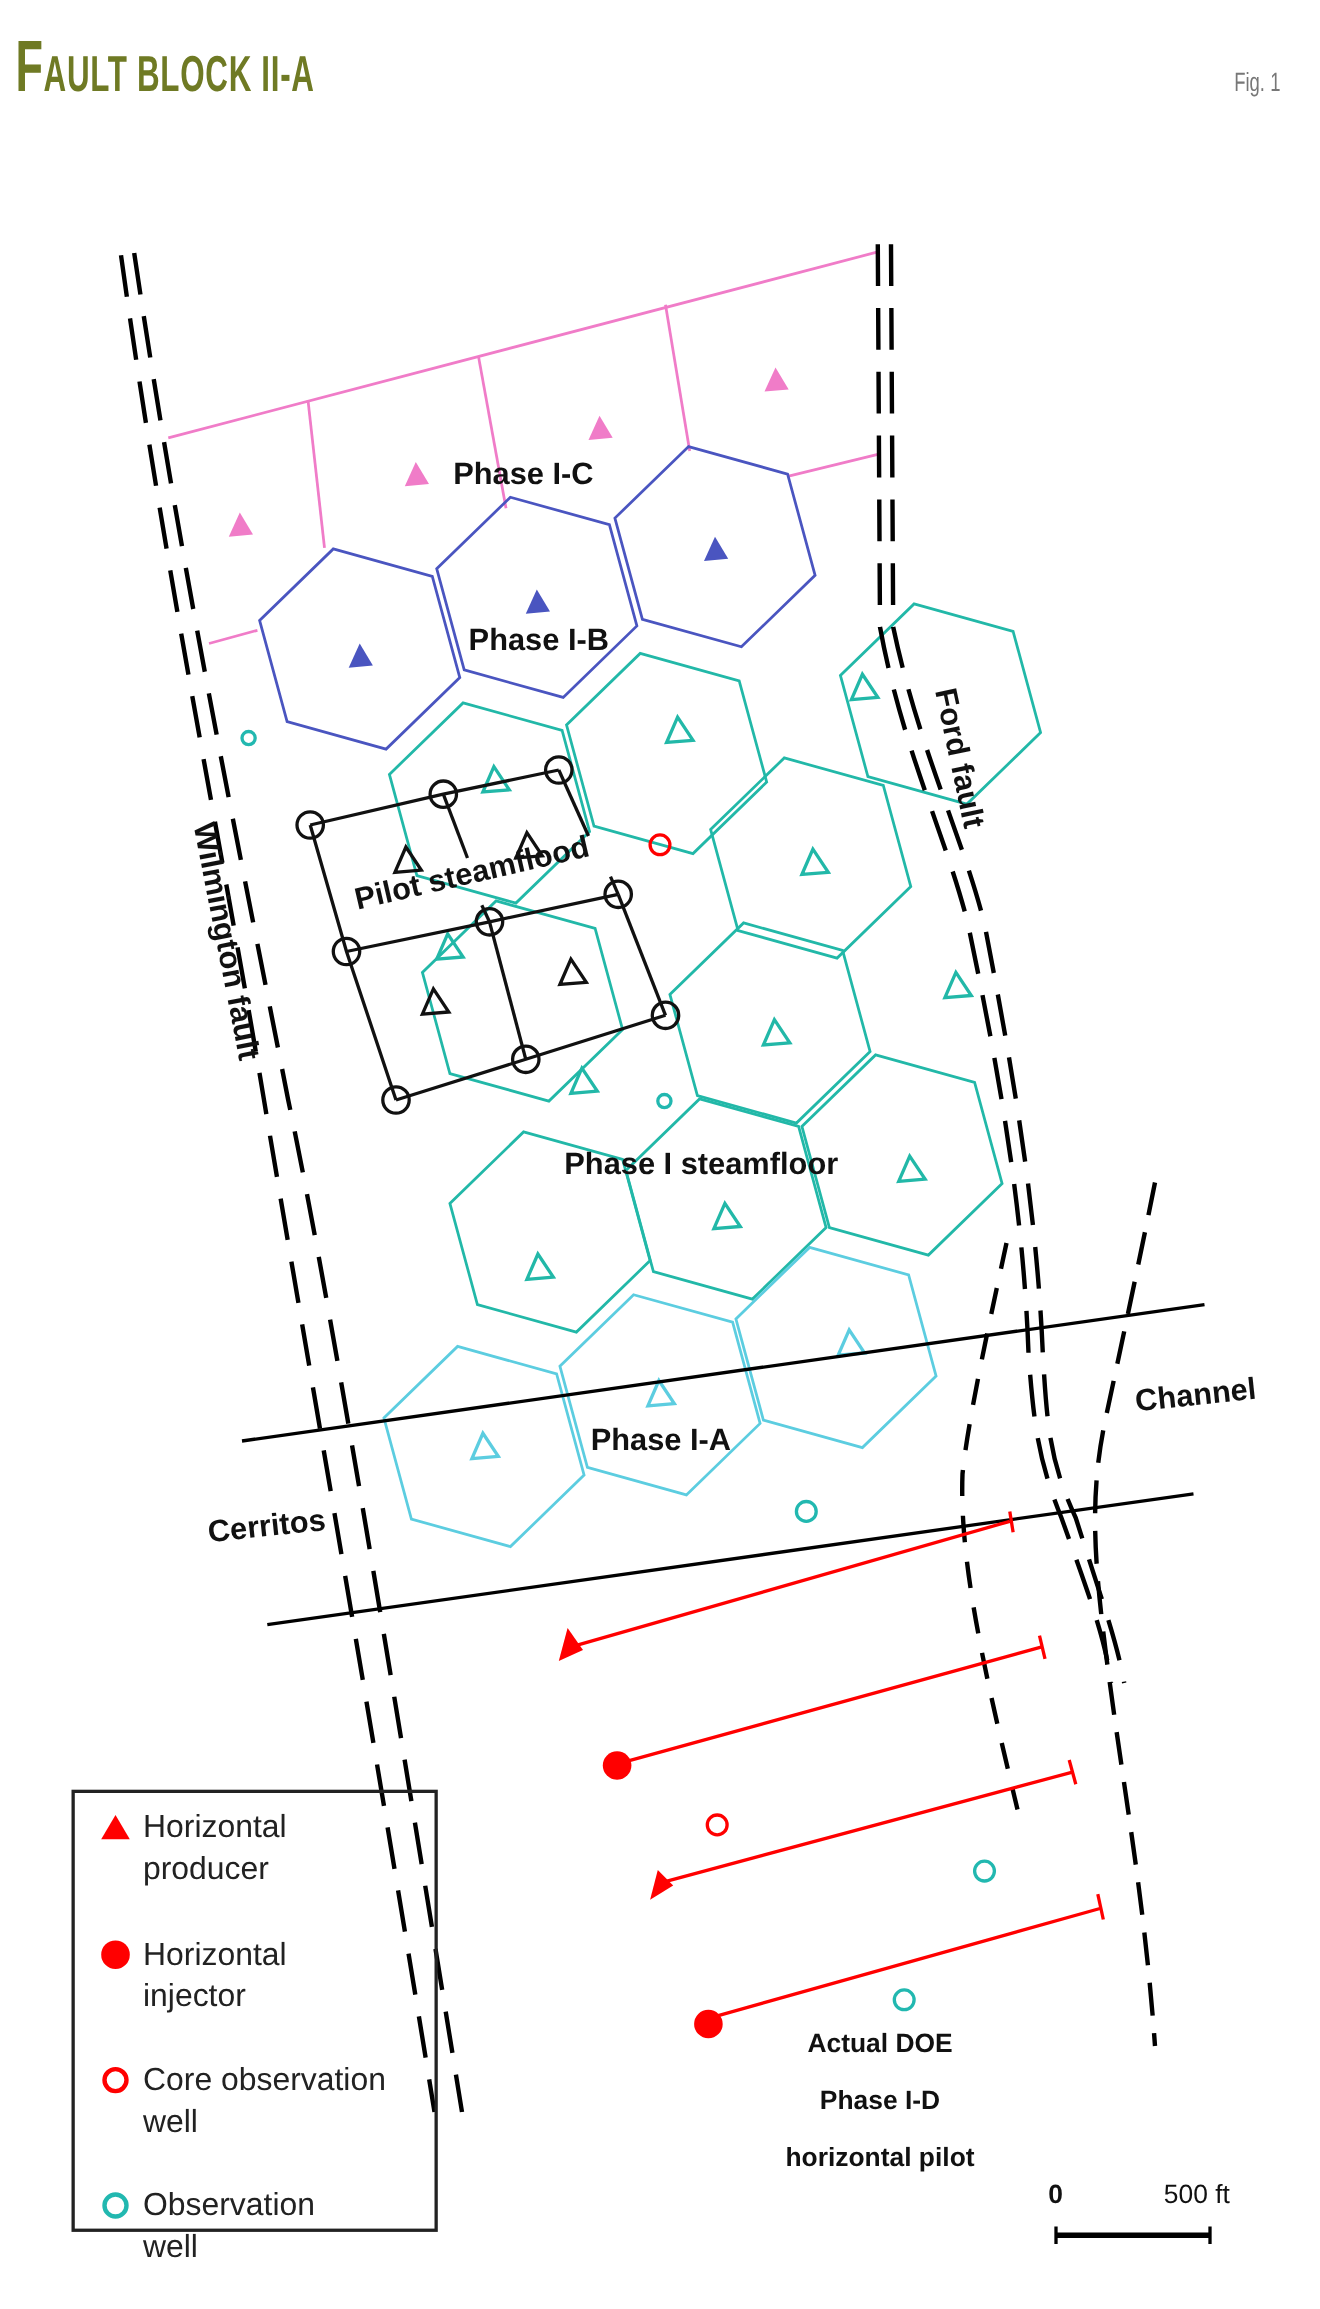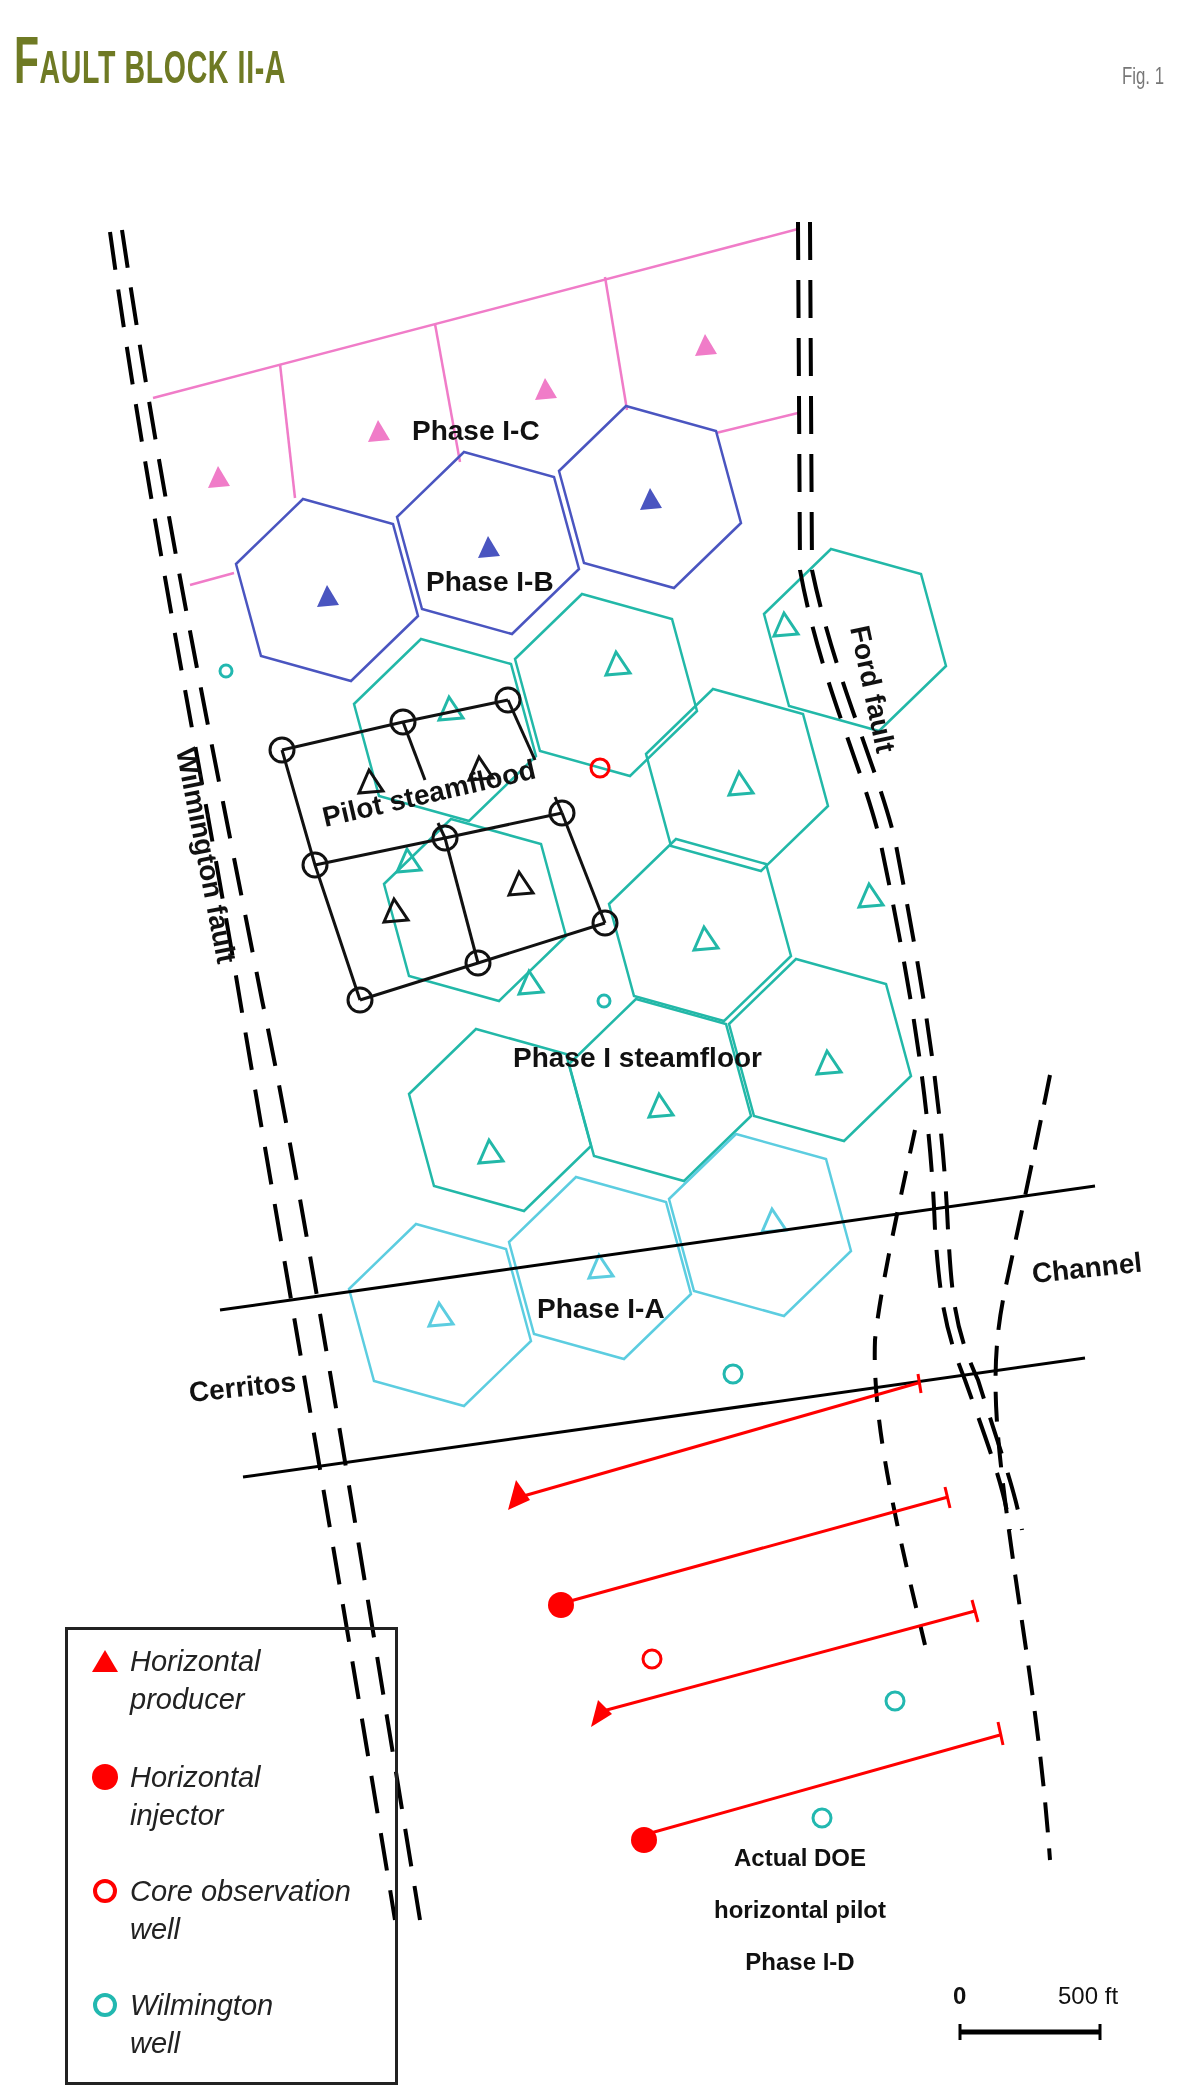--- a/index.html
+++ b/index.html
@@ -6,22 +6,22 @@
   body { width: 1200px; height: 2099px; position: relative; overflow: hidden;
          font-family: "Liberation Sans", "DejaVu Sans", sans-serif; }
   .title { position: absolute; left: 14px; top: 22px; font-family: "Liberation Sans Narrow", "Liberation Sans", sans-serif;
            color: #6f7a24; font-weight: bold; font-size: 46px; letter-spacing: 1px;
            transform: scaleX(0.62); transform-origin: left top; white-space: nowrap; }
   .title .cap { font-size: 66px; }
   .fig { position: absolute; left: 1122px; top: 62px; font-size: 24px; color: #777;
          transform: scaleX(0.7); transform-origin: left top; }
   svg { position: absolute; left: 0; top: 0; }
   .lbl { font-family: "Liberation Sans", sans-serif; fill: #111; }
-  .legend-box { position: absolute; left: 65px; top: 1627px; width: 333px; height: 458px;
-                border: 3px solid #222; box-sizing: border-box; font-style: italic; }
+  .legend-box { position: absolute; left: 65px; top: 1627px; width: 333px; height: 402px;
+                border: 3px solid #222; box-sizing: border-box; }
   .legend-item { position: absolute; left: 22px; display: flex; align-items: flex-start; }
   .legend-item .sym { width: 30px; height: 30px; margin-right: 10px; margin-top: 4px; }
   .legend-item .txt { font-size: 29px; line-height: 38px; color: #222; }
   .doe { position: absolute; left: 620px; top: 1832px; width: 360px; text-align: center;
          font-weight: bold; font-size: 24px; line-height: 52px; color: #111; }
   .scale-0 { position: absolute; left: 953px; top: 1982px; font-size: 24px; font-weight: bold; color: #111; }
   .scale-500 { position: absolute; left: 1058px; top: 1982px; font-size: 24px; font-weight: normal; color: #111; }
   .scale-bar { position: absolute; left: 958px; top: 2022px; width: 144px; height: 20px; }
 </style>
 </head>
@@ -217,30 +217,30 @@
     <div class="txt">
         <div>Core observation</div>
         <div>well</div>
       </div>
   </div>
   <div class="legend-item" style="top:356px">
     <svg class="sym" viewBox="0 0 30 30" style="position:static">
         <circle cx="15" cy="15" r="10" fill="none" stroke="#22b8b0" stroke-width="4"></circle>
       </svg>
     <div class="txt">
-        <div>Wilmington</div>
+        <div>Observation</div>
         <div>well</div>
       </div>
   </div>
 </div>
 
 <div class="doe">
   <div>Actual DOE</div>
+  <div>Phase I-D</div>
   <div>horizontal pilot</div>
-  <div>Phase I-D</div>
 </div>
 
 <div class="scale-0">0</div>
 <div class="scale-500">500 ft</div>
 <svg class="scale-bar" viewBox="0 0 144 20">
   <line x1="2" y1="2" x2="2" y2="18" stroke="#000" stroke-width="3"></line>
   <line x1="142" y1="2" x2="142" y2="18" stroke="#000" stroke-width="3"></line>
   <line x1="2" y1="10" x2="142" y2="10" stroke="#000" stroke-width="5"></line>
 </svg>
 

